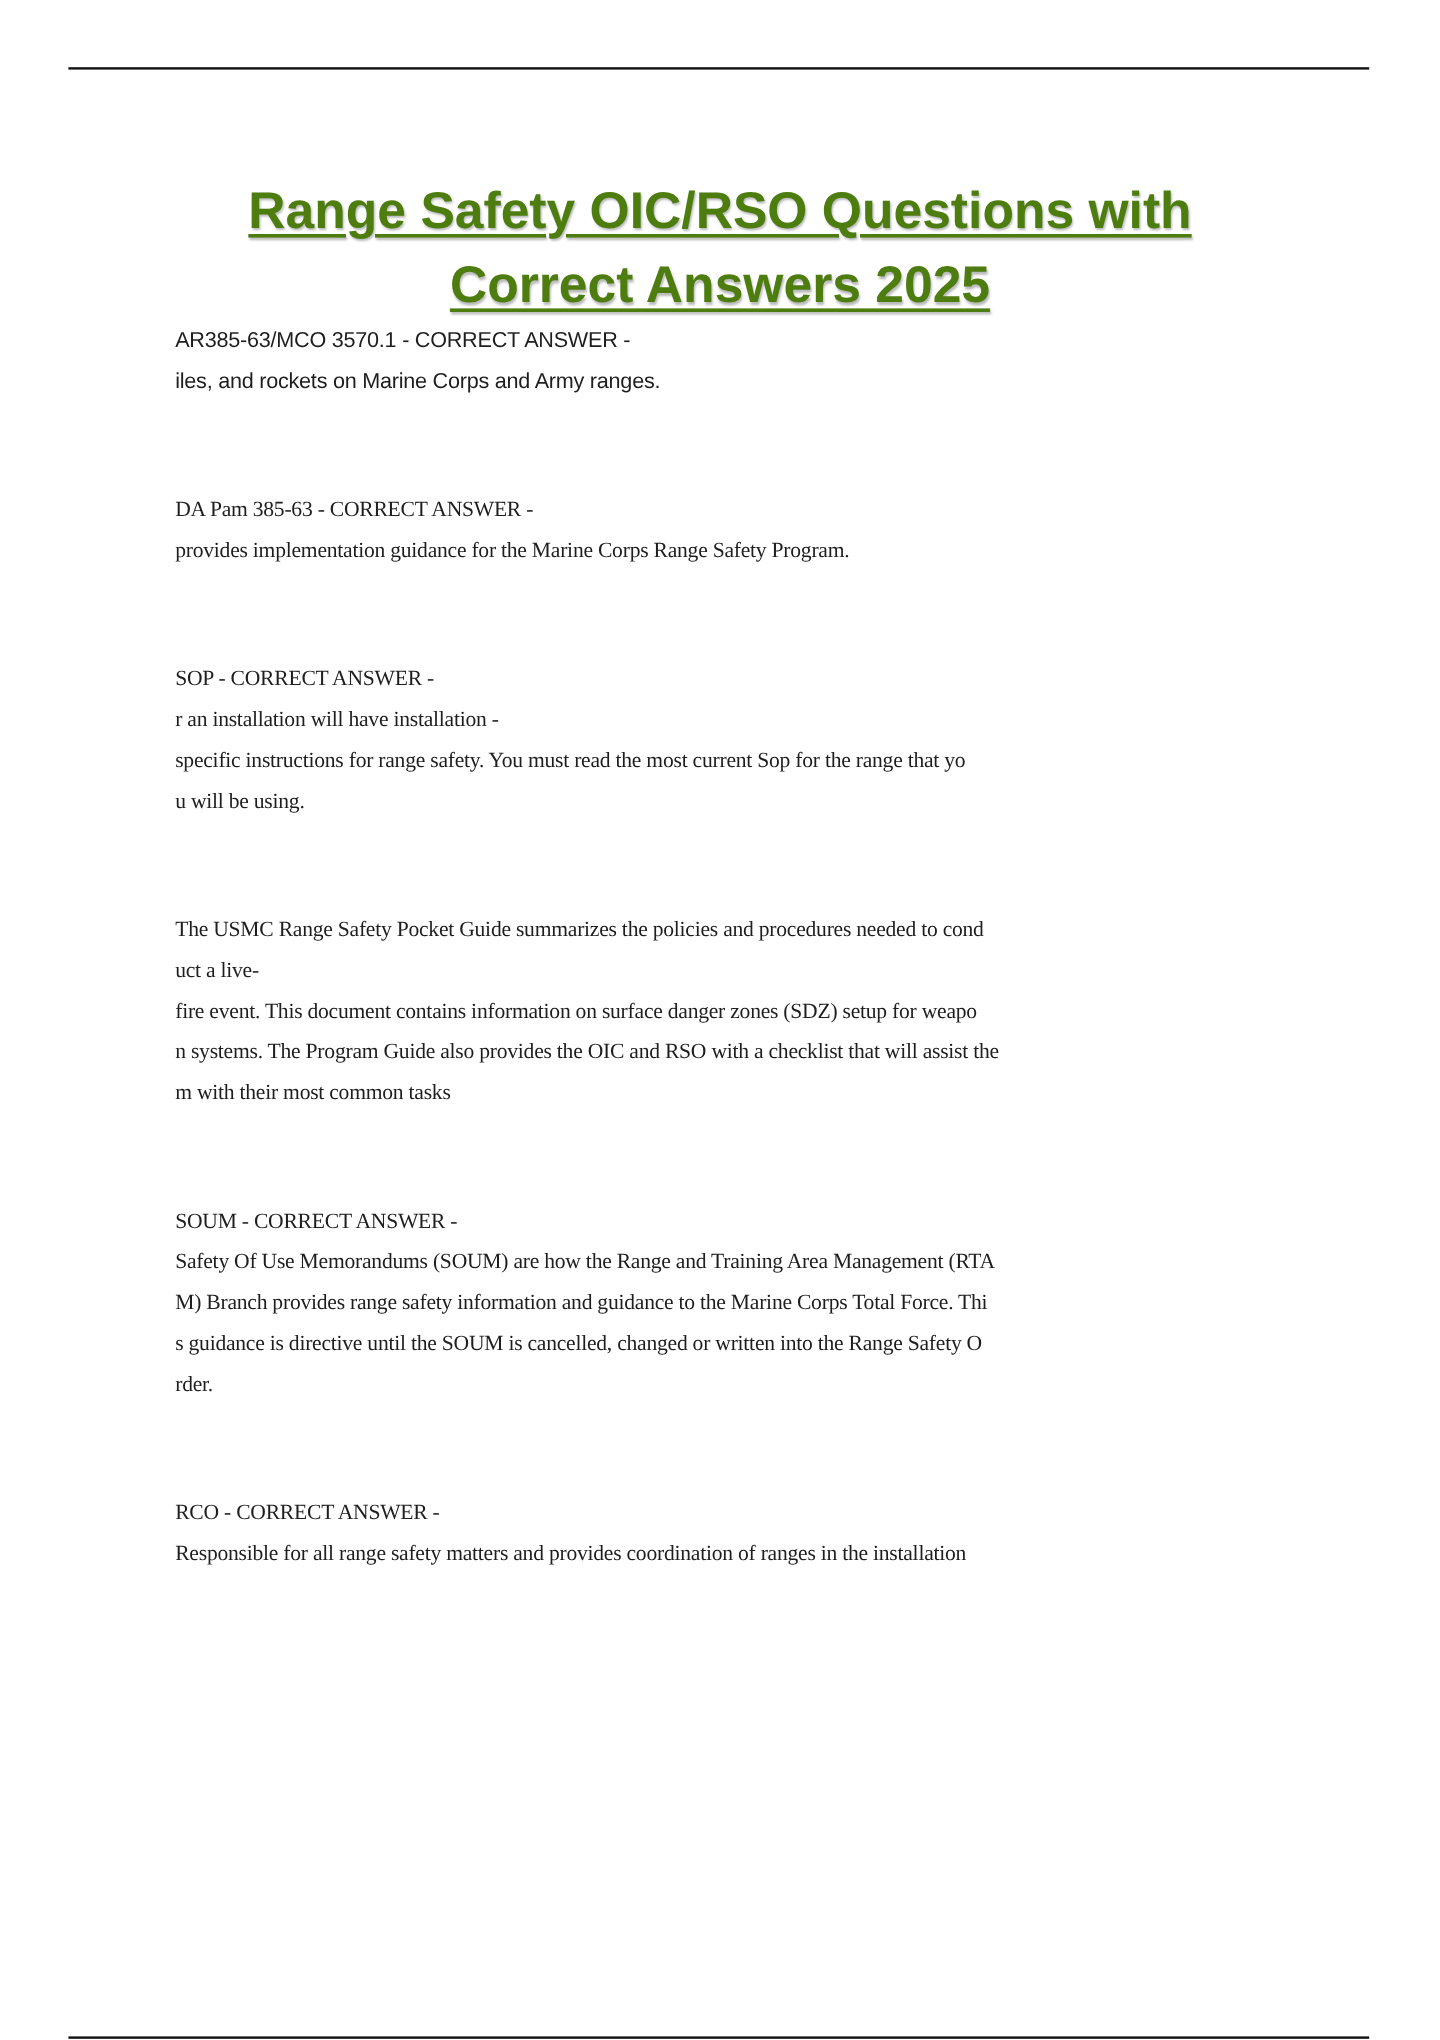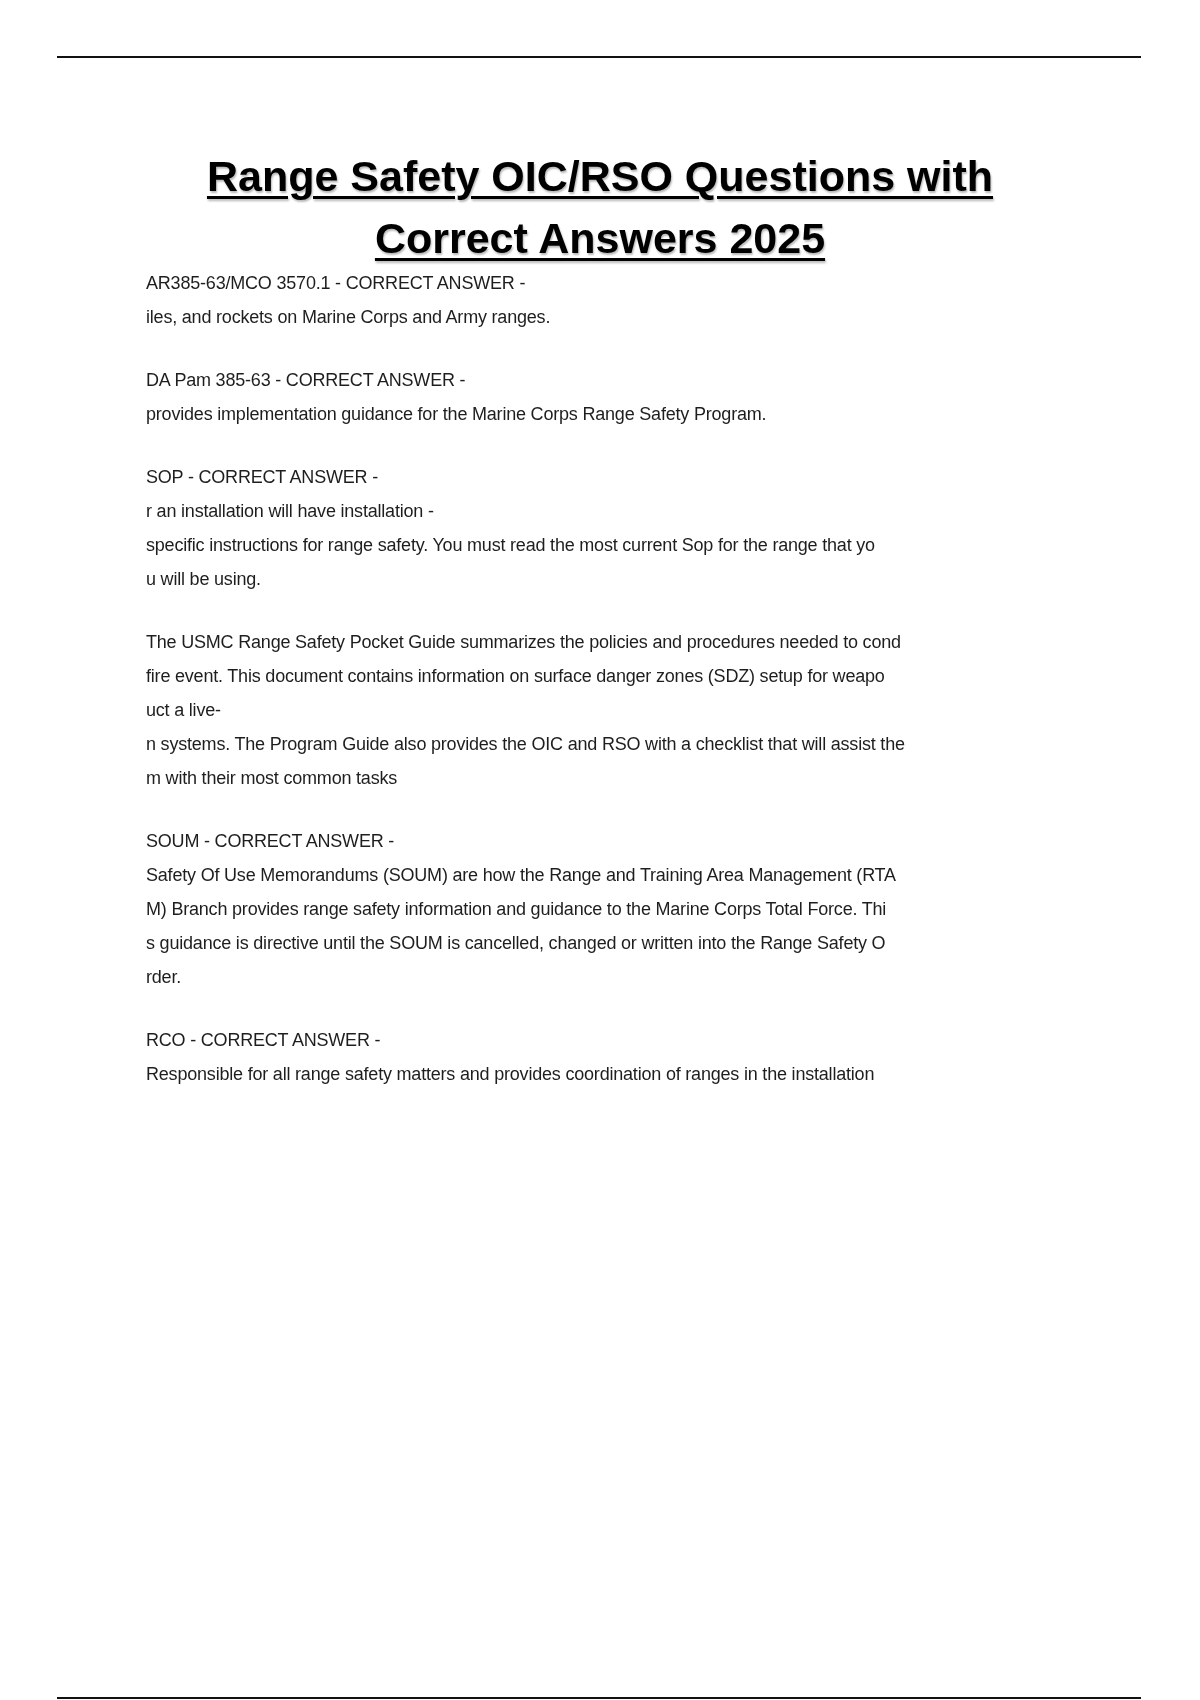--- a/index.html
+++ b/index.html
@@ -28,21 +28,21 @@
   .title {
     position: absolute;
     left: 100px;
     width: 1000px;
     top: 145px;
     text-align: center;
     font-family: "Liberation Sans", sans-serif;
     font-weight: bold;
     font-size: 43px;
     line-height: 62px;
-    color: #000000;
+    color: #4d7c0f;
     text-decoration: underline;
     text-decoration-thickness: 3px;
     text-underline-offset: 5px;
     text-shadow: 1px 2px 2px rgba(0,0,0,0.28);
     margin: 0;
   }
 
   .content {
     position: absolute;
     left: 146px;
@@ -50,21 +50,21 @@
     width: 950px;
     font-family: "Liberation Sans", sans-serif;
     font-size: 18px;
     line-height: 34px;
     color: #1e1e1e;
     letter-spacing: -0.2px;
   }
   .qa {
     margin: 0;
   }
-  .qa + .qa { margin-top: 29px; }
+  .qa + .qa { margin-top: 73px; font-family: Liberation Serif, serif; }
   .question, .answer-line {
     display: block;
     white-space: nowrap;
   }
 </style>
 </head>
 <body>
 
 <div class="rule rule-top"></div>
 
@@ -87,22 +87,22 @@
 
   <div class="qa">
     <span class="question">SOP - CORRECT ANSWER -</span>
     <span class="answer-line">r an installation will have installation -</span>
     <span class="answer-line">specific instructions for range safety. You must read the most current Sop for the range that yo</span>
     <span class="answer-line">u will be using.</span>
   </div>
 
   <div class="qa">
     <span class="answer-line">The USMC Range Safety Pocket Guide summarizes the policies and procedures needed to cond</span>
+    <span class="answer-line">uct a live-</span>
     <span class="answer-line">fire event. This document contains information on surface danger zones (SDZ) setup for weapo</span>
-    <span class="answer-line">uct a live-</span>
     <span class="answer-line">n systems. The Program Guide also provides the OIC and RSO with a checklist that will assist the</span>
     <span class="answer-line">m with their most common tasks</span>
   </div>
 
   <div class="qa">
     <span class="question">SOUM - CORRECT ANSWER -</span>
     <span class="answer-line">Safety Of Use Memorandums (SOUM) are how the Range and Training Area Management (RTA</span>
     <span class="answer-line">M) Branch provides range safety information and guidance to the Marine Corps Total Force. Thi</span>
     <span class="answer-line">s guidance is directive until the SOUM is cancelled, changed or written into the Range Safety O</span>
     <span class="answer-line">rder.</span>

